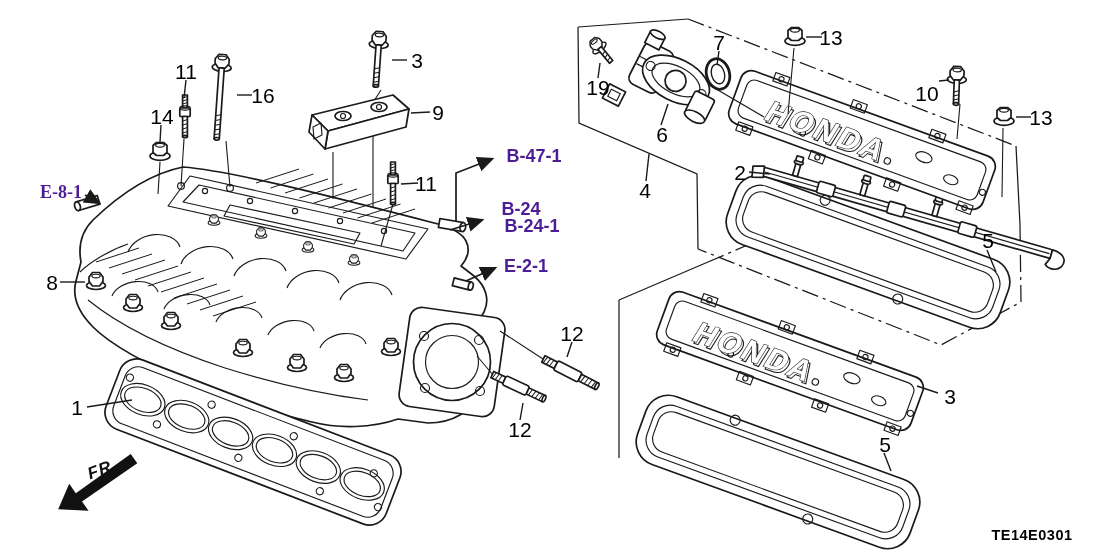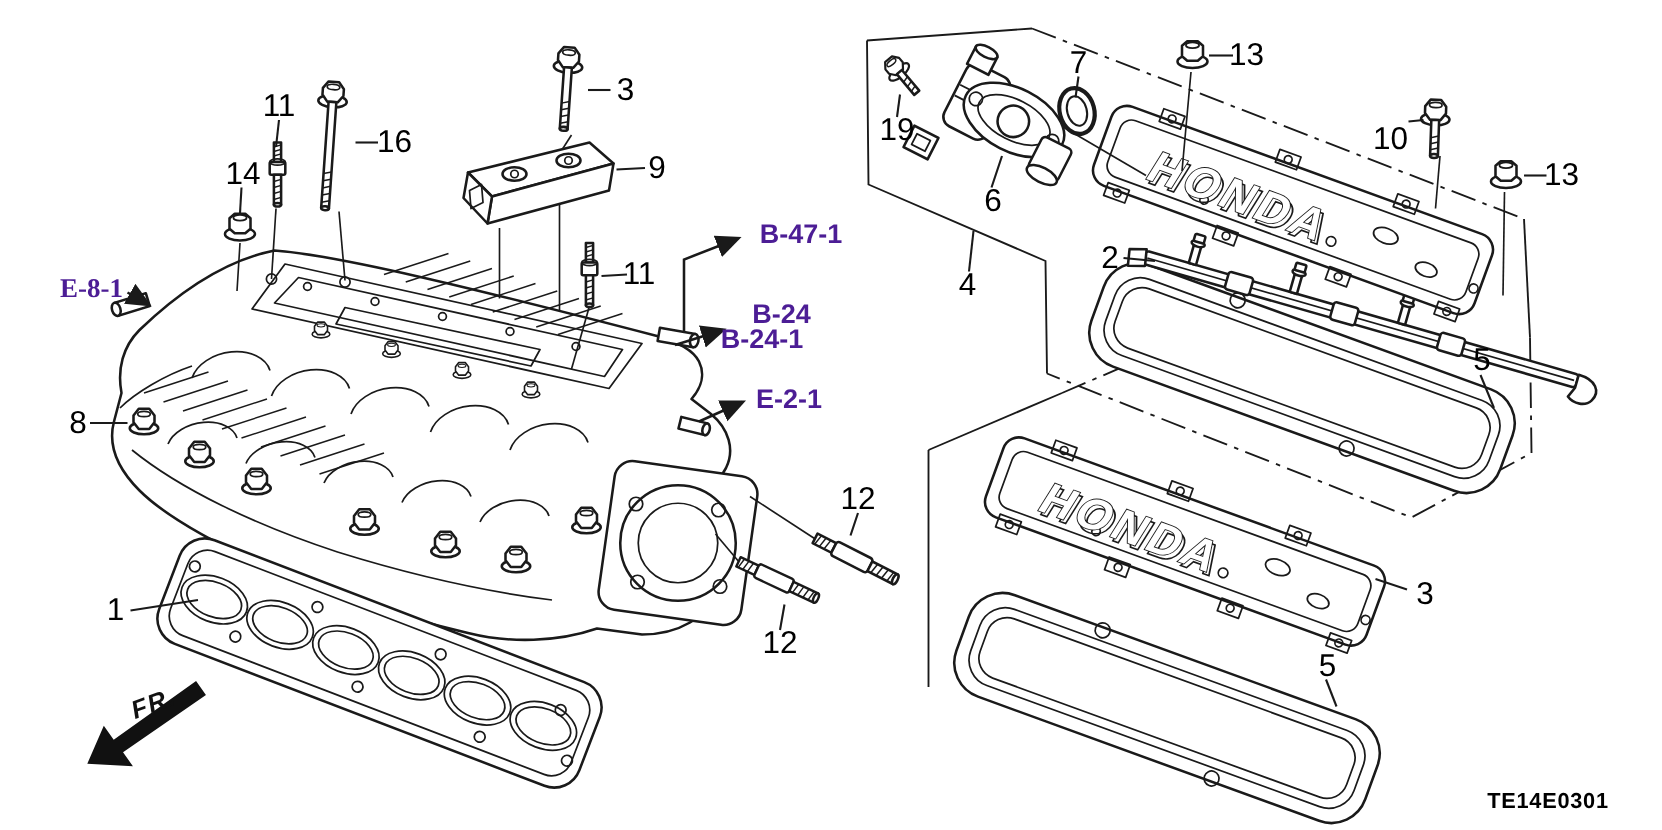--- a/index.html
+++ b/index.html
@@ -442,19 +442,19 @@
       <div class="callout" style="left: 520px; top: 429px;">12</div>
       <div class="callout" style="left: 831px; top: 37px;">13</div>
       <div class="callout" style="left: 1041px; top: 117px;">13</div>
       <div class="callout" style="left: 162px; top: 116px;">14</div>
       <div class="callout" style="left: 417px; top: 60px;">3</div>
       <div class="callout" style="left: 263px; top: 95px;">16</div>
       <div class="callout" style="left: 598px; top: 87px;">19</div>
       <div class="ref" style="left: 61px; top: 192px; font-family: Liberation Serif, serif;">E-8-1</div>
       <div class="ref" style="left: 534px; top: 156px;">B-47-1</div>
       <div class="ref" style="left: 521px; top: 209px;">B-24</div>
-      <div class="ref" style="left: 508px; top: 226px;">B-24-1</div>
+      <div class="ref" style="left: 532px; top: 226px;">B-24-1</div>
       <div class="ref" style="left: 526px; top: 266px;">E-2-1</div>
     </div>
 
 <div class="code" id="diagram-code">TE14E0301</div>
 
 </div>
 
 </body></html>

